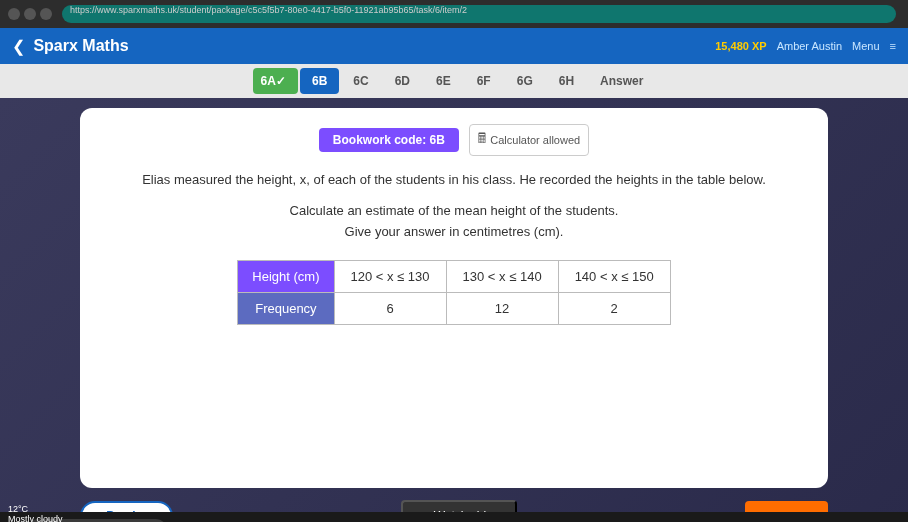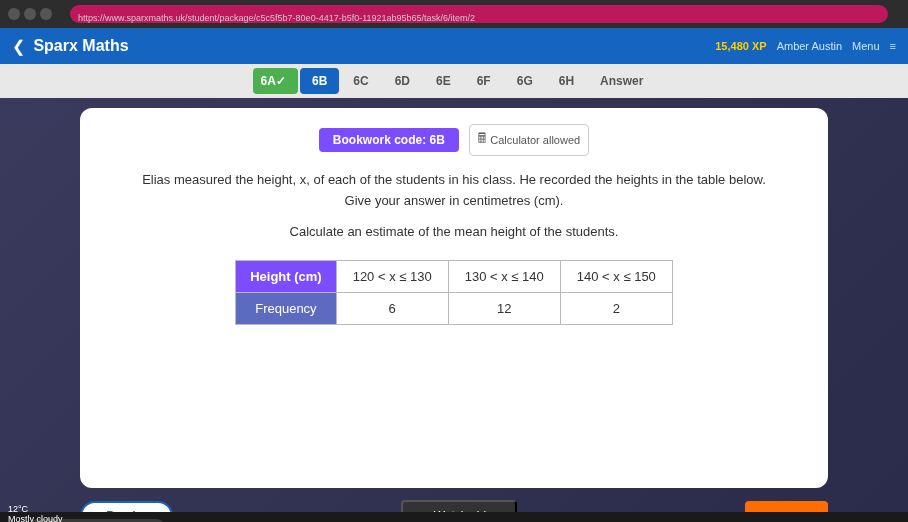--- a/index.html
+++ b/index.html
@@ -26,29 +26,29 @@
       align-items: center;
       gap: 4px;
     }
     .browser-btn {
       width: 12px; height: 12px;
       border-radius: 50%;
       background: #555;
     }
     .url-bar {
       flex: 1;
-      background: #be185d;
+      background: #0f766e;
       border-radius: 10px;
       height: 18px;
       display: flex;
-      align-items: flex-end;
+      align-items: flex-start;
       padding: 0 8px;
       font-size: 9px;
       color: #ccc;
-      margin: 0 12px;
+      margin: 0 4px;
     }
 
     
     .app-header {
       background: #1565c0;
       height: 36px;
       display: flex;
       align-items: center;
       padding: 0 12px;
     }
@@ -171,21 +171,21 @@
     }
     .data-table td, .data-table th {
       border: 1px solid #bbb;
       padding: 8px 16px;
       text-align: center;
       min-width: 80px;
     }
     .data-table .row-header {
       background: #7c4dff;
       color: white;
-      font-weight: bold;
+      font-weight: normal;
       text-align: center;
       padding: 8px 14px;
     }
     .data-table .freq-header {
       background: #5c6bc0;
       color: white;
       font-weight: normal;
     }
     .data-table .data-cell {
       background: white;
@@ -331,24 +331,24 @@
       <div class="bookwork-bar">
         <span class="bookwork-code">Bookwork code: 6B</span>
         <div class="calculator-badge">
           <span class="calc-icon">🖩</span>
           <span>Calculator allowed</span>
         </div>
       </div>
 
       <div class="question-text">
         <p>Elias measured the height, x, of each of the students in his class. He recorded the heights in the table below.</p>
-        <p>Give your answer in centimetres (cm).</p>
         <p style="margin-top:10px;">
           <span>Calculate an estimate of the mean height of the students.</span>
         </p>
+        <p>Give your answer in centimetres (cm).</p>
       </div>
 
       <div class="table-container">
         <table class="data-table">
           <tbody>
               <tr>
             <td class="row-header">
               <span>Height (cm)</span>
             </td>
             <td class="data-cell">

